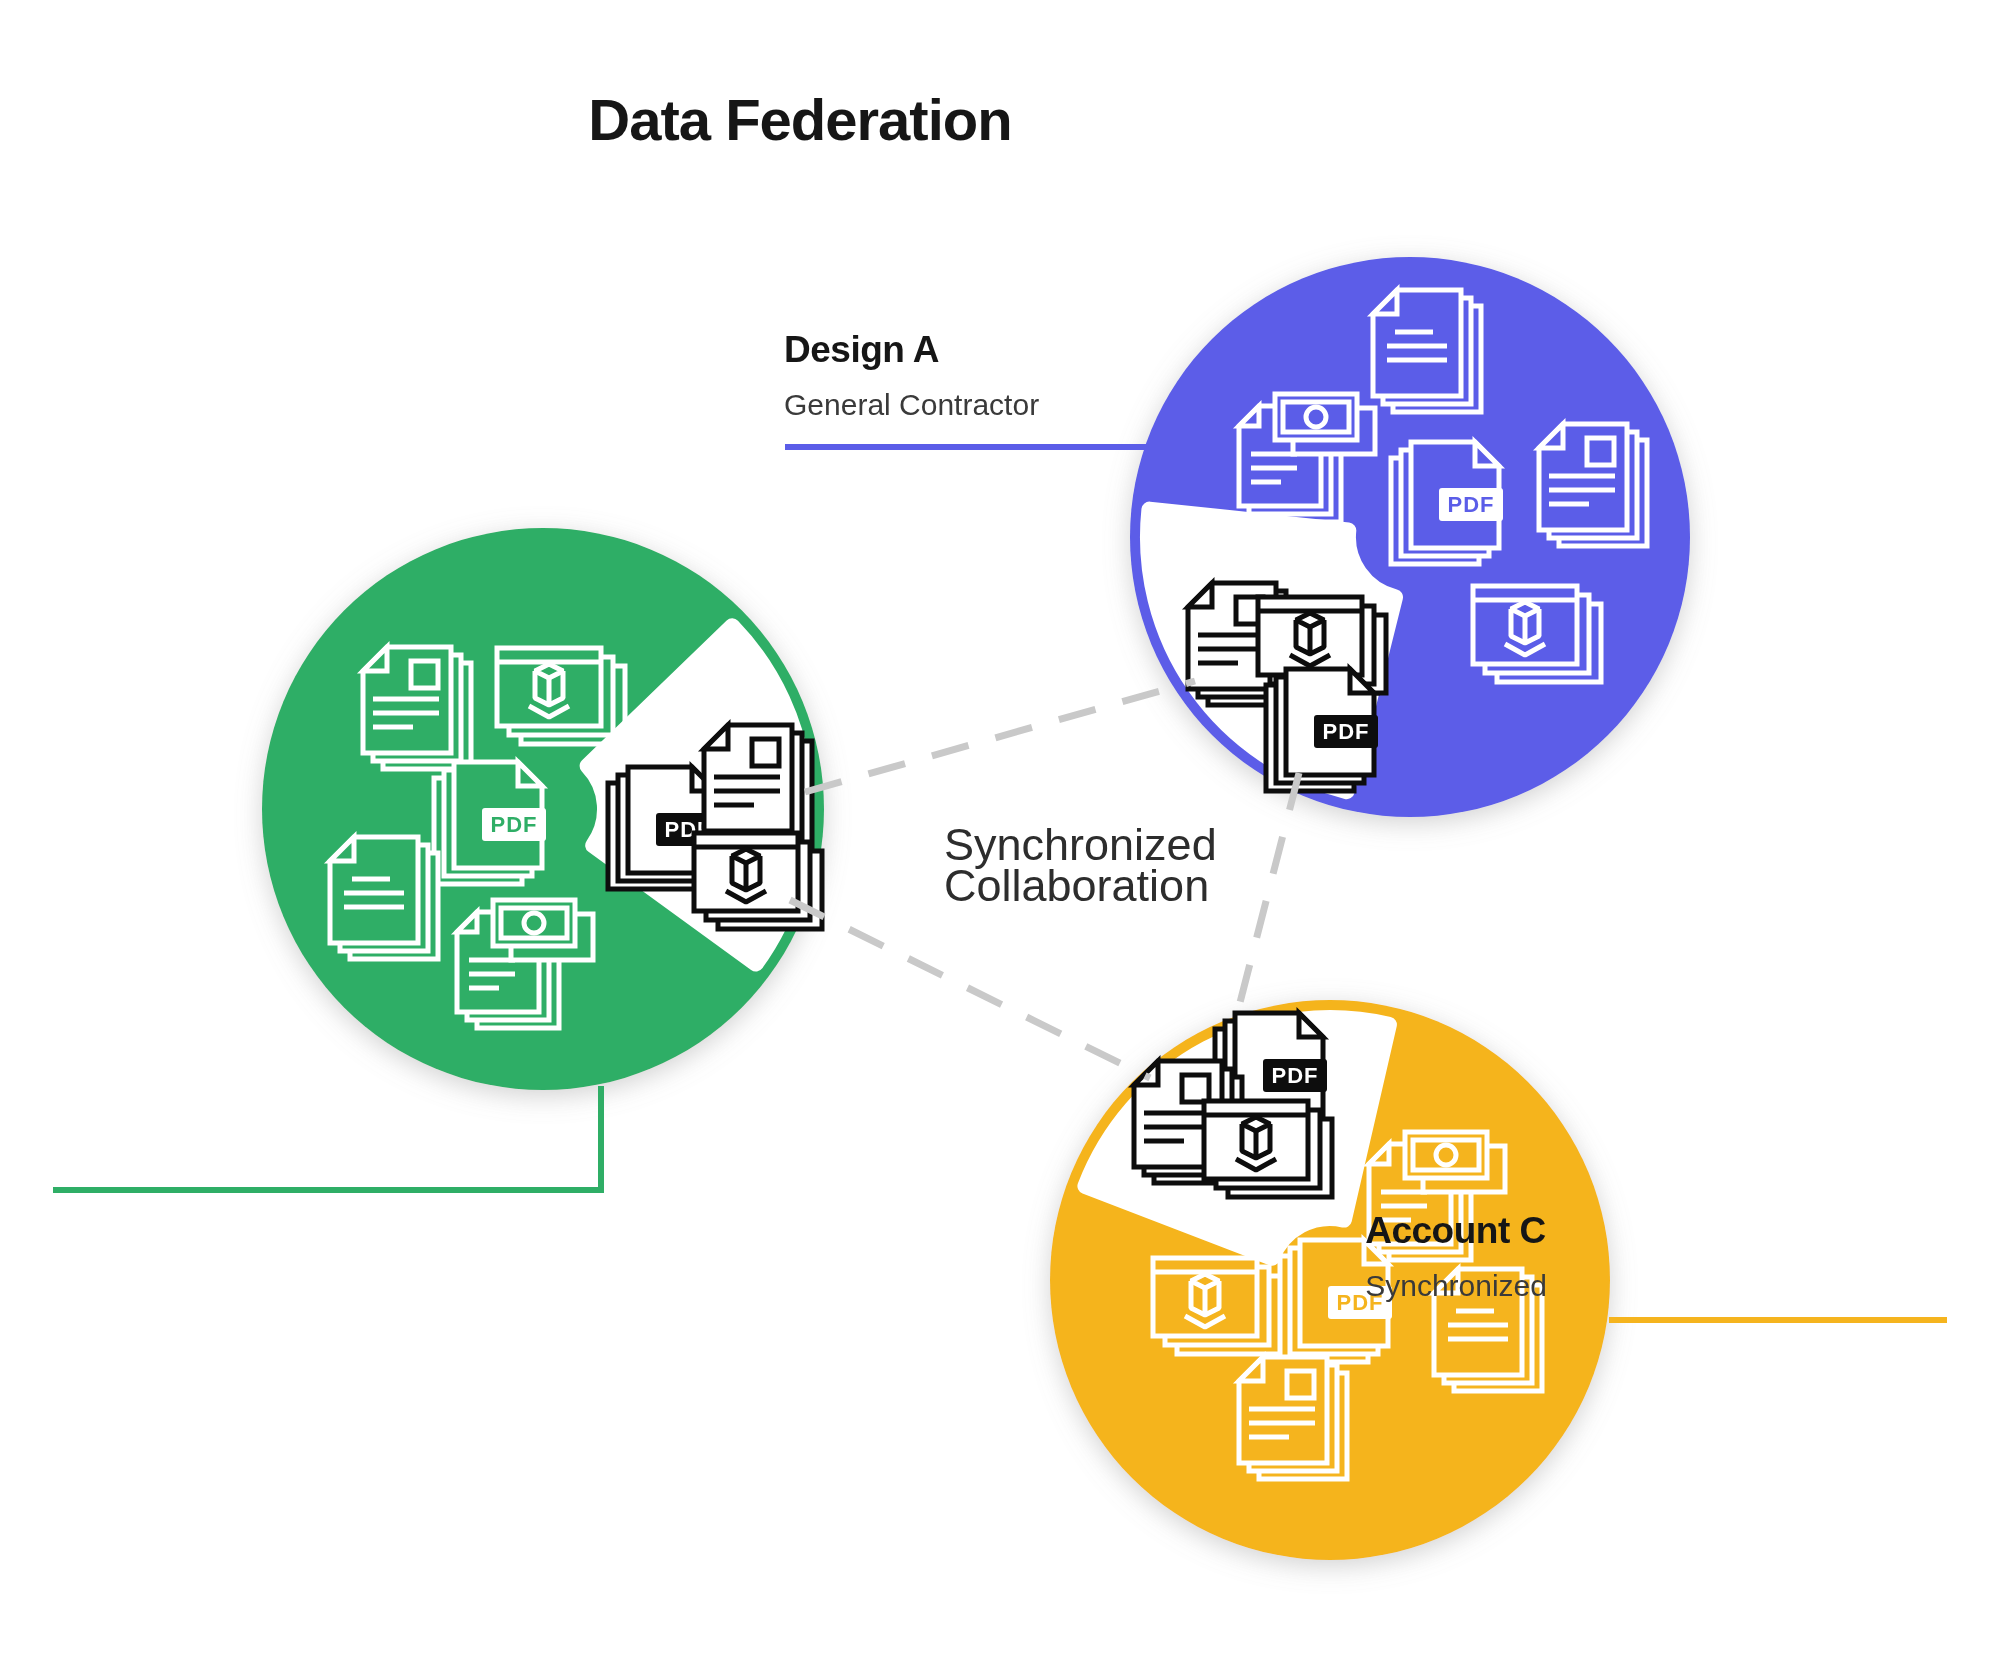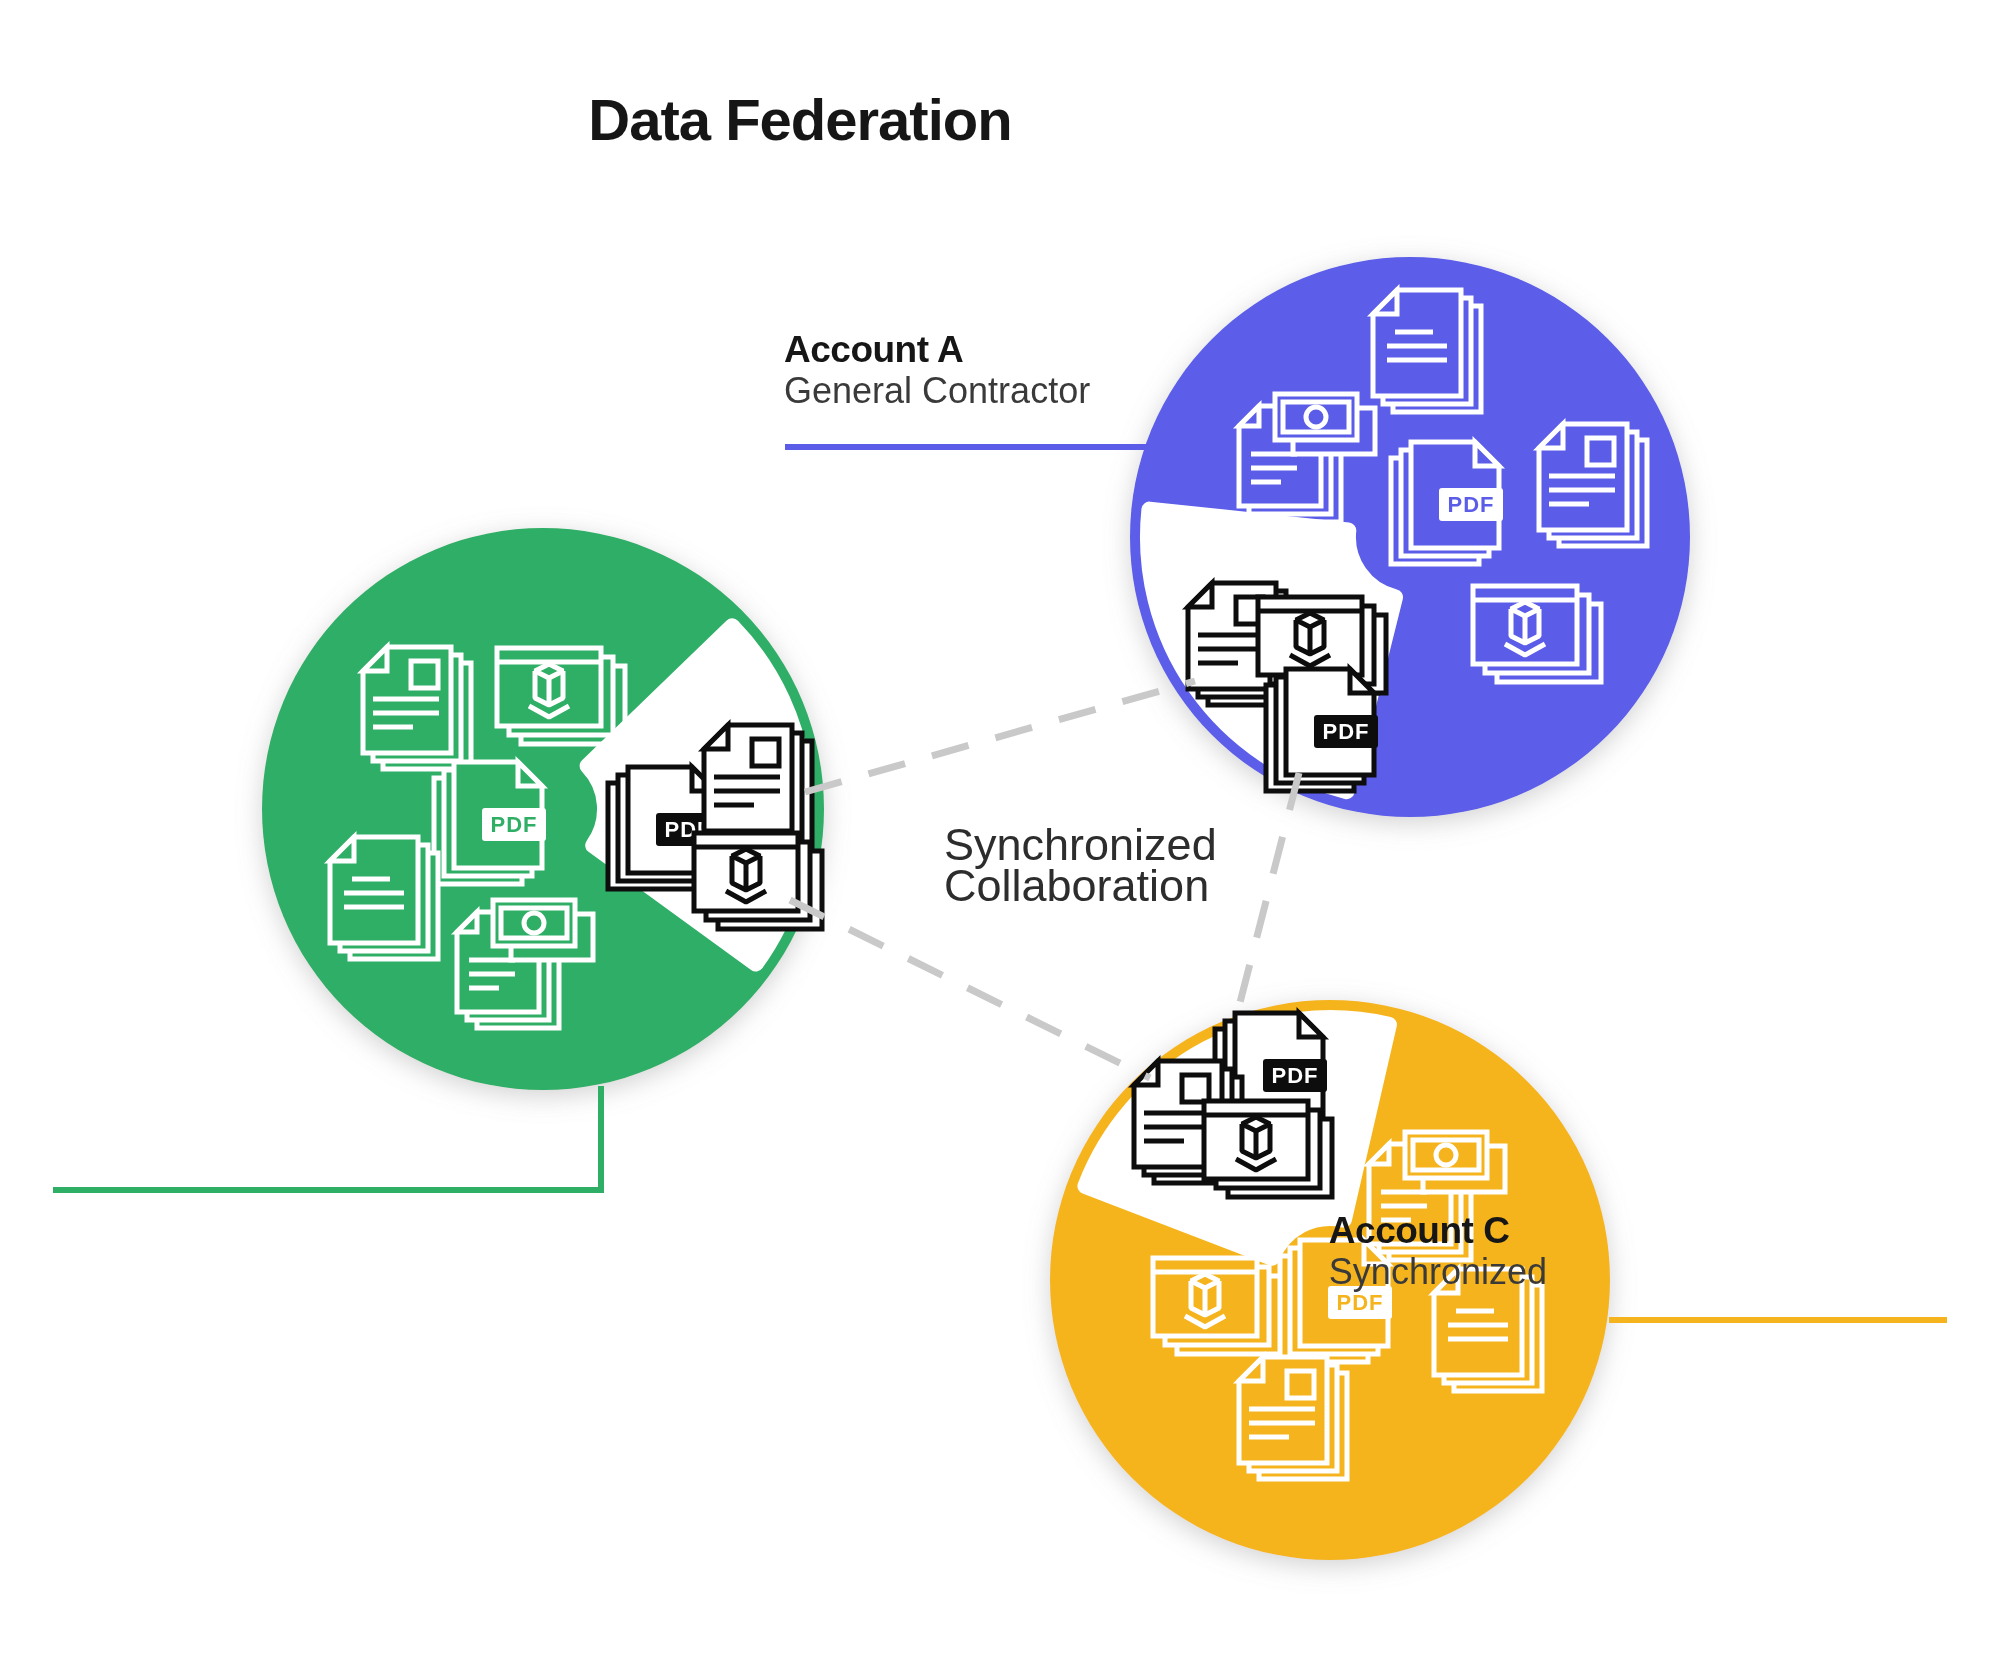--- a/index.html
+++ b/index.html
@@ -16,21 +16,21 @@
 
   .circ-a{fill:var(--c-accountA);} .circ-b{fill:var(--c-accountB);} .circ-c{fill:var(--c-accountC);}
   .wedge{fill:#ffffff;stroke:#ffffff;stroke-width:16;stroke-linejoin:round;}
   .dash{stroke:var(--c-dash);stroke-width:7;fill:none;stroke-dasharray:38 28;stroke-linecap:butt;}
   .conn{fill:none;stroke-width:6;}
   .conn-a{stroke:var(--c-accountA);} .conn-b{stroke:var(--c-accountB);} .conn-c{stroke:var(--c-accountC);}
 
   .label{position:absolute;color:var(--c-ink);}
   .page-title{left:0;right:0;top:86px;text-align:center;font-size:58px;font-weight:bold;letter-spacing:-1px;}
   .acct-name{font-size:37px;font-weight:bold;line-height:1.05;letter-spacing:-0.5px;}
-  .acct-role{font-size:36px;font-weight:normal;color:var(--c-roleInk);margin-top:0;}
+  .acct-role{font-size:30px;font-weight:normal;color:var(--c-roleInk);margin-top:18px;}
   .acct-a{left:784px;top:331px;}
   .acct-b{left:53px;top:1069px;}
   .acct-c{right:53px;top:1212px;text-align:left;}
   .sync-caption{left:944px;top:824px;font-size:45px;line-height:41px;color:#2d2d2d;white-space:pre-line;}
 </style>
 </head>
 <body>
 
 <div id="stage">
 
@@ -145,21 +145,21 @@
   <line x1="1299" y1="773" x2="1236" y2="1018" class="dash"></line>
 
   <path d="M785 447 H1150" class="conn conn-a"></path>
   <path d="M53 1190 H601 V1086" class="conn conn-b"></path>
   <path d="M1609 1320 H1947" class="conn conn-c"></path>
 </svg>
 
 <div class="label page-title">Data Federation</div>
 
 <div class="label acct-a">
-  <div class="acct-name">Account A</div>
+  <div class="acct-name">Design A</div>
   <div class="acct-role">General Contractor</div>
 </div>
 
 
 <div class="label acct-c">
   <div class="acct-name">Account C</div>
   <div class="acct-role">Synchronized</div>
 </div>
 
 <div class="label sync-caption">Synchronized

